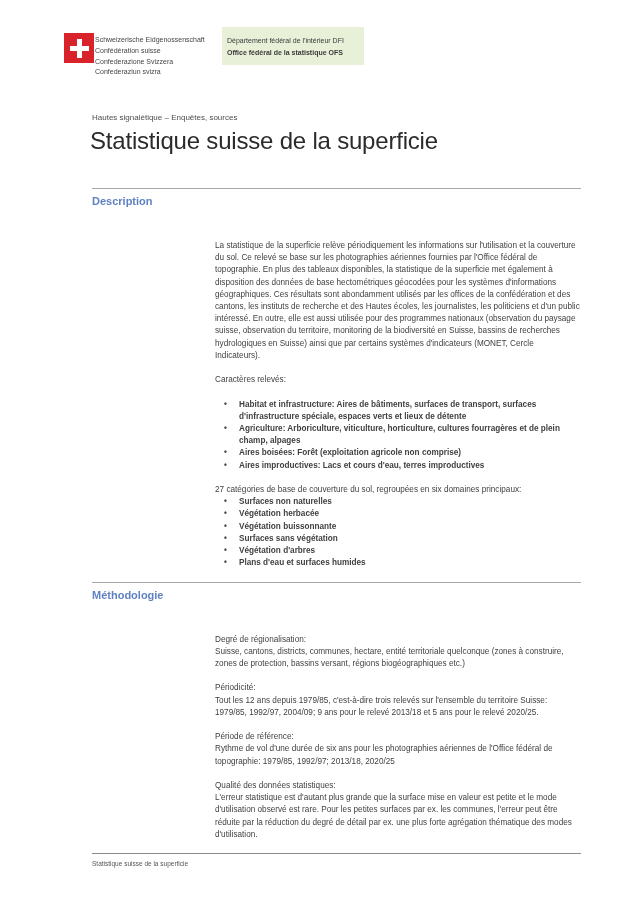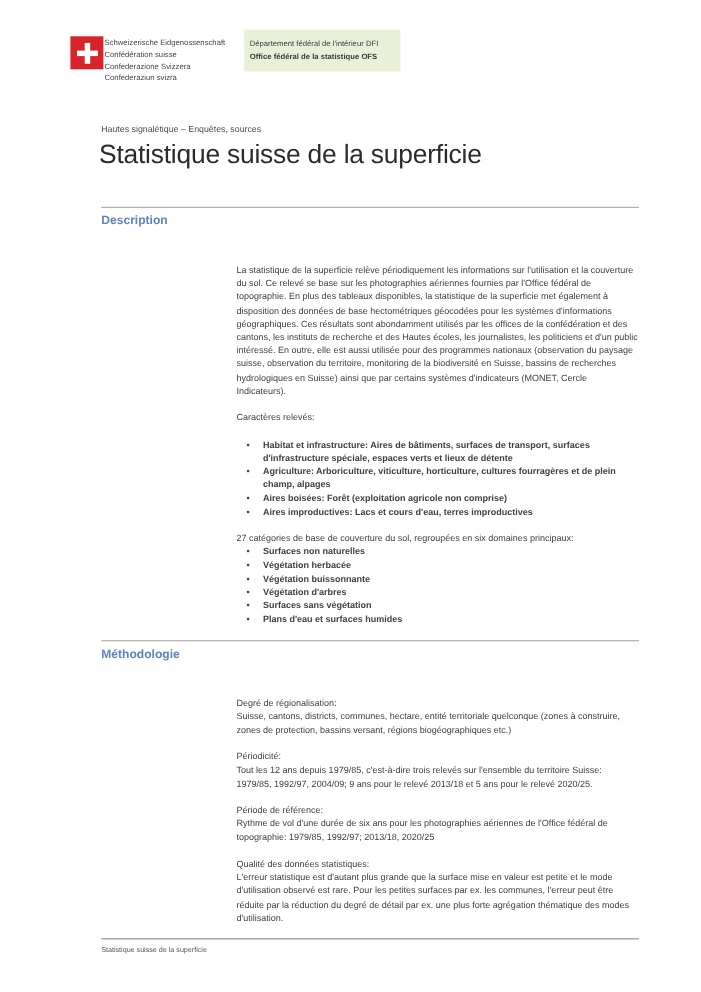--- a/index.html
+++ b/index.html
@@ -124,21 +124,21 @@
   <h1 class="page-title">Statistique suisse de la superficie</h1>
 
   <div class="doc-body" id="sections-root">
       <section class="doc-section">
         <div class="section-label">Description</div>
         <div class="section-content">
           <p class="block p">La statistique de la superficie relève périodiquement les informations sur l'utilisation et la couverture du sol. Ce relevé se base sur les photographies aériennes fournies par l'Office fédéral de topographie. En plus des tableaux disponibles, la statistique de la superficie met également à disposition des données de base hectométriques géocodées pour les systèmes d'informations géographiques. Ces résultats sont abondamment utilisés par les offices de la confédération et des cantons, les instituts de recherche et des Hautes écoles, les journalistes, les politiciens et d'un public intéressé. En outre, elle est aussi utilisée pour des programmes nationaux (observation du paysage suisse, observation du territoire, monitoring de la biodiversité en Suisse, bassins de recherches hydrologiques en Suisse) ainsi que par certains systèmes d'indicateurs (MONET, Cercle Indicateurs).</p>
           <p class="block p">Caractères relevés:</p>
           <ul class="block bullets"><li class="bullet-item">Habitat et infrastructure: Aires de bâtiments, surfaces de transport, surfaces d'infrastructure spéciale, espaces verts et lieux de détente</li><li class="bullet-item">Agriculture: Arboriculture, viticulture, horticulture, cultures fourragères et de plein champ, alpages</li><li class="bullet-item">Aires boisées: Forêt (exploitation agricole non comprise)</li><li class="bullet-item">Aires improductives: Lacs et cours d'eau, terres improductives</li></ul>
           <p class="block lead">27 catégories de base de couverture du sol, regroupées en six domaines principaux:</p>
-          <ul class="block bullets"><li class="bullet-item">Surfaces non naturelles</li><li class="bullet-item">Végétation herbacée</li><li class="bullet-item">Végétation buissonnante</li><li class="bullet-item">Végétation d'arbres</li><li class="bullet-item">Surfaces sans végétation</li><li class="bullet-item">Plans d'eau et surfaces humides</li></ul>
+          <ul class="block bullets"><li class="bullet-item">Surfaces non naturelles</li><li class="bullet-item">Végétation herbacée</li><li class="bullet-item">Végétation buissonnante</li><li class="bullet-item">Surfaces sans végétation</li><li class="bullet-item">Végétation d'arbres</li><li class="bullet-item">Plans d'eau et surfaces humides</li></ul>
         </div>
       </section>
       <section class="doc-section">
         <div class="section-label">Méthodologie</div>
         <div class="section-content">
           <p class="block p">Degré de régionalisation:
 Suisse, cantons, districts, communes, hectare, entité territoriale quelconque (zones à construire, zones de protection, bassins versant, régions biogéographiques etc.)</p>
           <p class="block p">Périodicité:
 Tout les 12 ans depuis 1979/85, c'est-à-dire trois relevés sur l'ensemble du territoire Suisse: 1979/85, 1992/97, 2004/09; 9 ans pour le relevé 2013/18 et 5 ans pour le relevé 2020/25.</p>
           <p class="block p">Période de référence:

